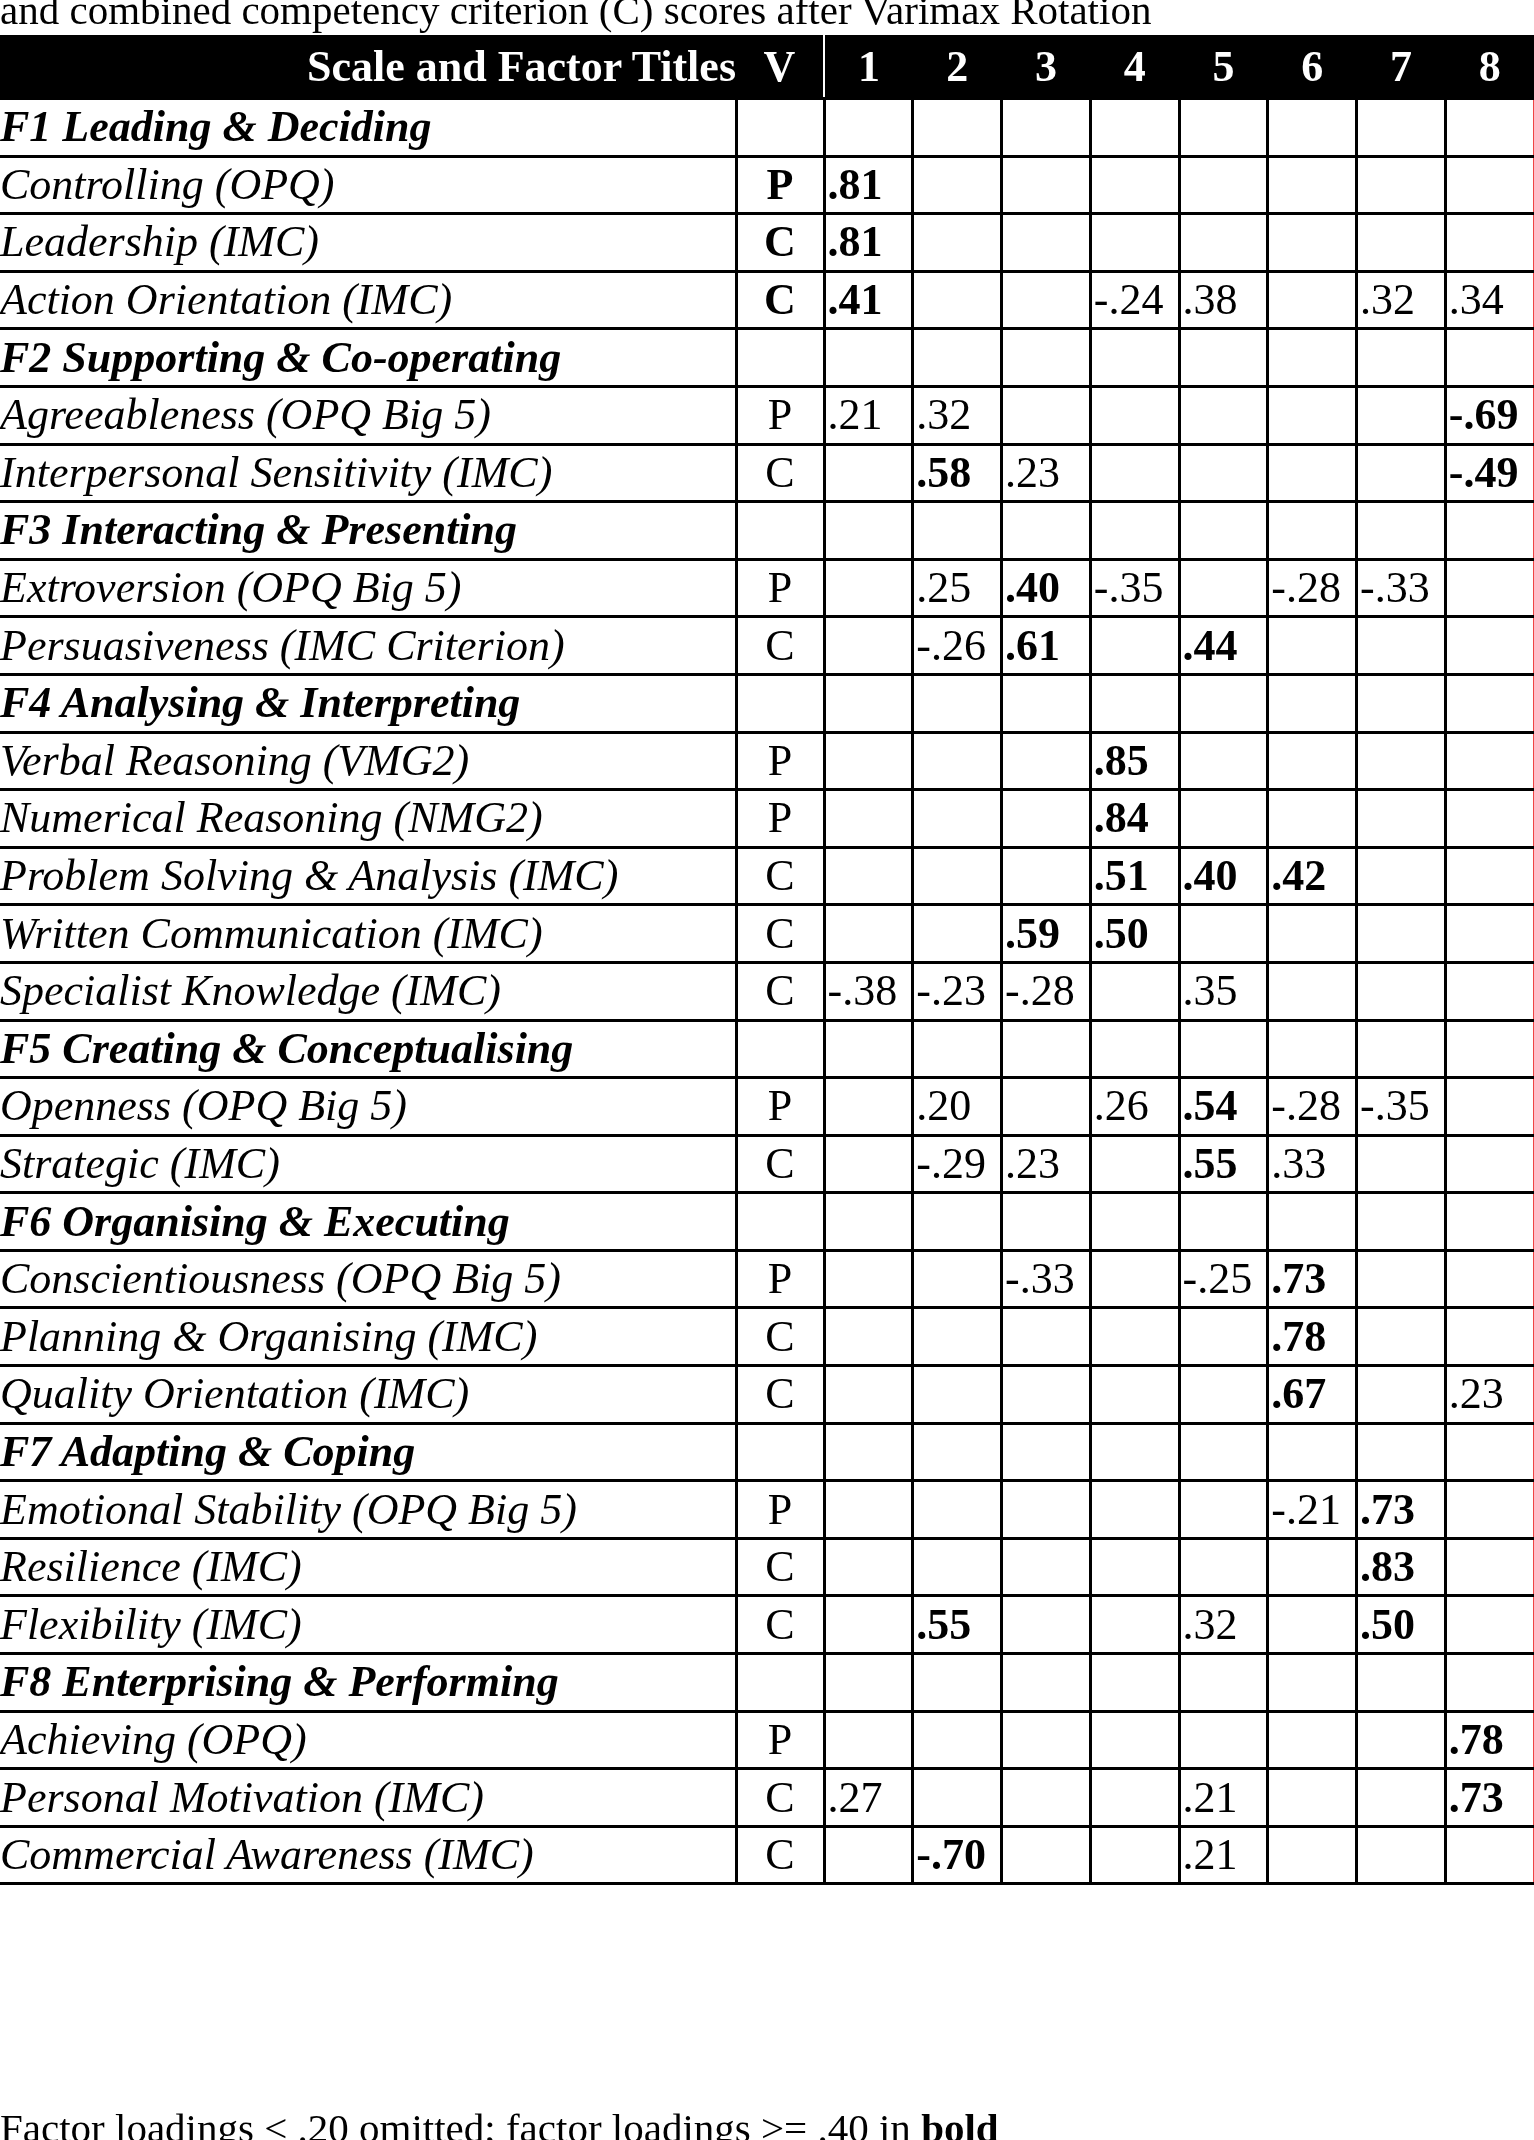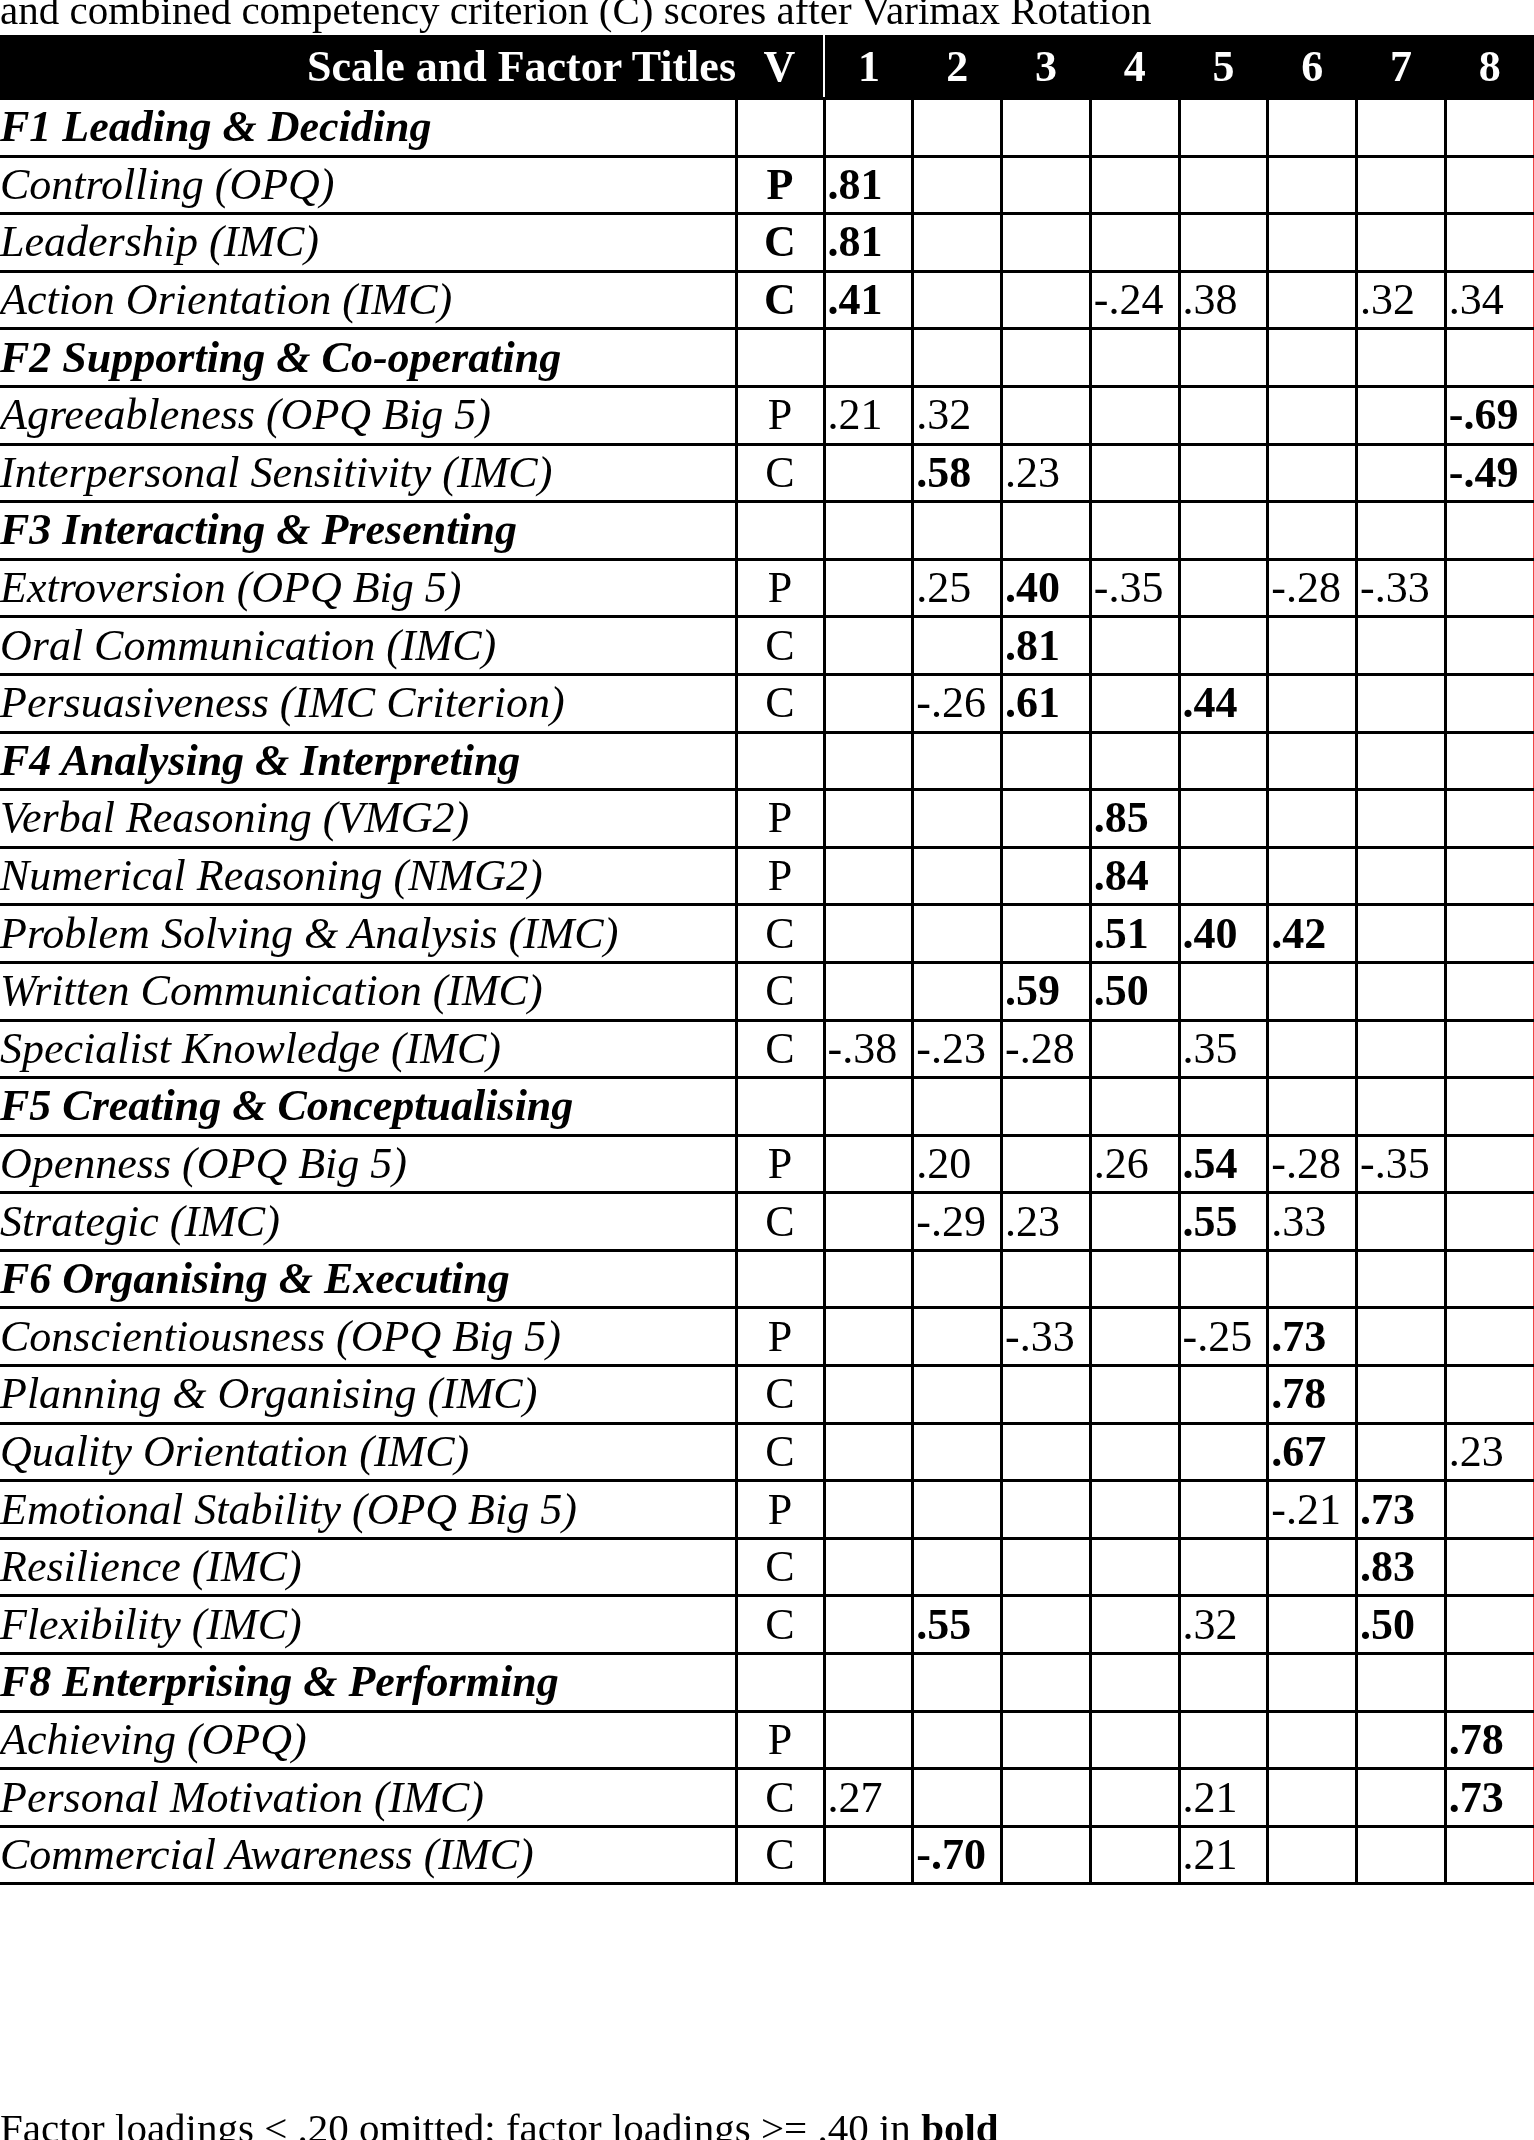--- a/index.html
+++ b/index.html
@@ -159,32 +159,20 @@
         <td class="num"></td>
         <td class="num">.25</td>
         <td class="num b">.40</td>
         <td class="num">-.35</td>
         <td class="num"></td>
         <td class="num">-.28</td>
         <td class="num">-.33</td>
         <td class="num"></td>
       </tr>
       <tr class="scl">
-        <td class="lbl">Oral Communication (IMC)</td>
-        <td>C</td>
-        <td class="num"></td>
-        <td class="num"></td>
-        <td class="num b">.81</td>
-        <td class="num"></td>
-        <td class="num"></td>
-        <td class="num"></td>
-        <td class="num"></td>
-        <td class="num"></td>
-      </tr>
-      <tr class="scl">
         <td class="lbl">Persuasiveness (IMC Criterion)</td>
         <td>C</td>
         <td class="num"></td>
         <td class="num">-.26</td>
         <td class="num b">.61</td>
         <td class="num"></td>
         <td class="num b">.44</td>
         <td class="num"></td>
         <td class="num"></td>
         <td class="num"></td>
@@ -337,20 +325,32 @@
         <td class="lbl">Quality Orientation (IMC)</td>
         <td>C</td>
         <td class="num"></td>
         <td class="num"></td>
         <td class="num"></td>
         <td class="num"></td>
         <td class="num"></td>
         <td class="num b">.67</td>
         <td class="num"></td>
         <td class="num">.23</td>
+      </tr>
+      <tr class="grp">
+        <td class="lbl">F7 Adapting &amp; Coping</td>
+        <td></td>
+        <td class="num"></td>
+        <td class="num"></td>
+        <td class="num"></td>
+        <td class="num"></td>
+        <td class="num"></td>
+        <td class="num"></td>
+        <td class="num"></td>
+        <td class="num"></td>
       </tr>
       <tr class="scl">
         <td class="lbl">Emotional Stability (OPQ Big 5)</td>
         <td>P</td>
         <td class="num"></td>
         <td class="num"></td>
         <td class="num"></td>
         <td class="num"></td>
         <td class="num"></td>
         <td class="num">-.21</td>

